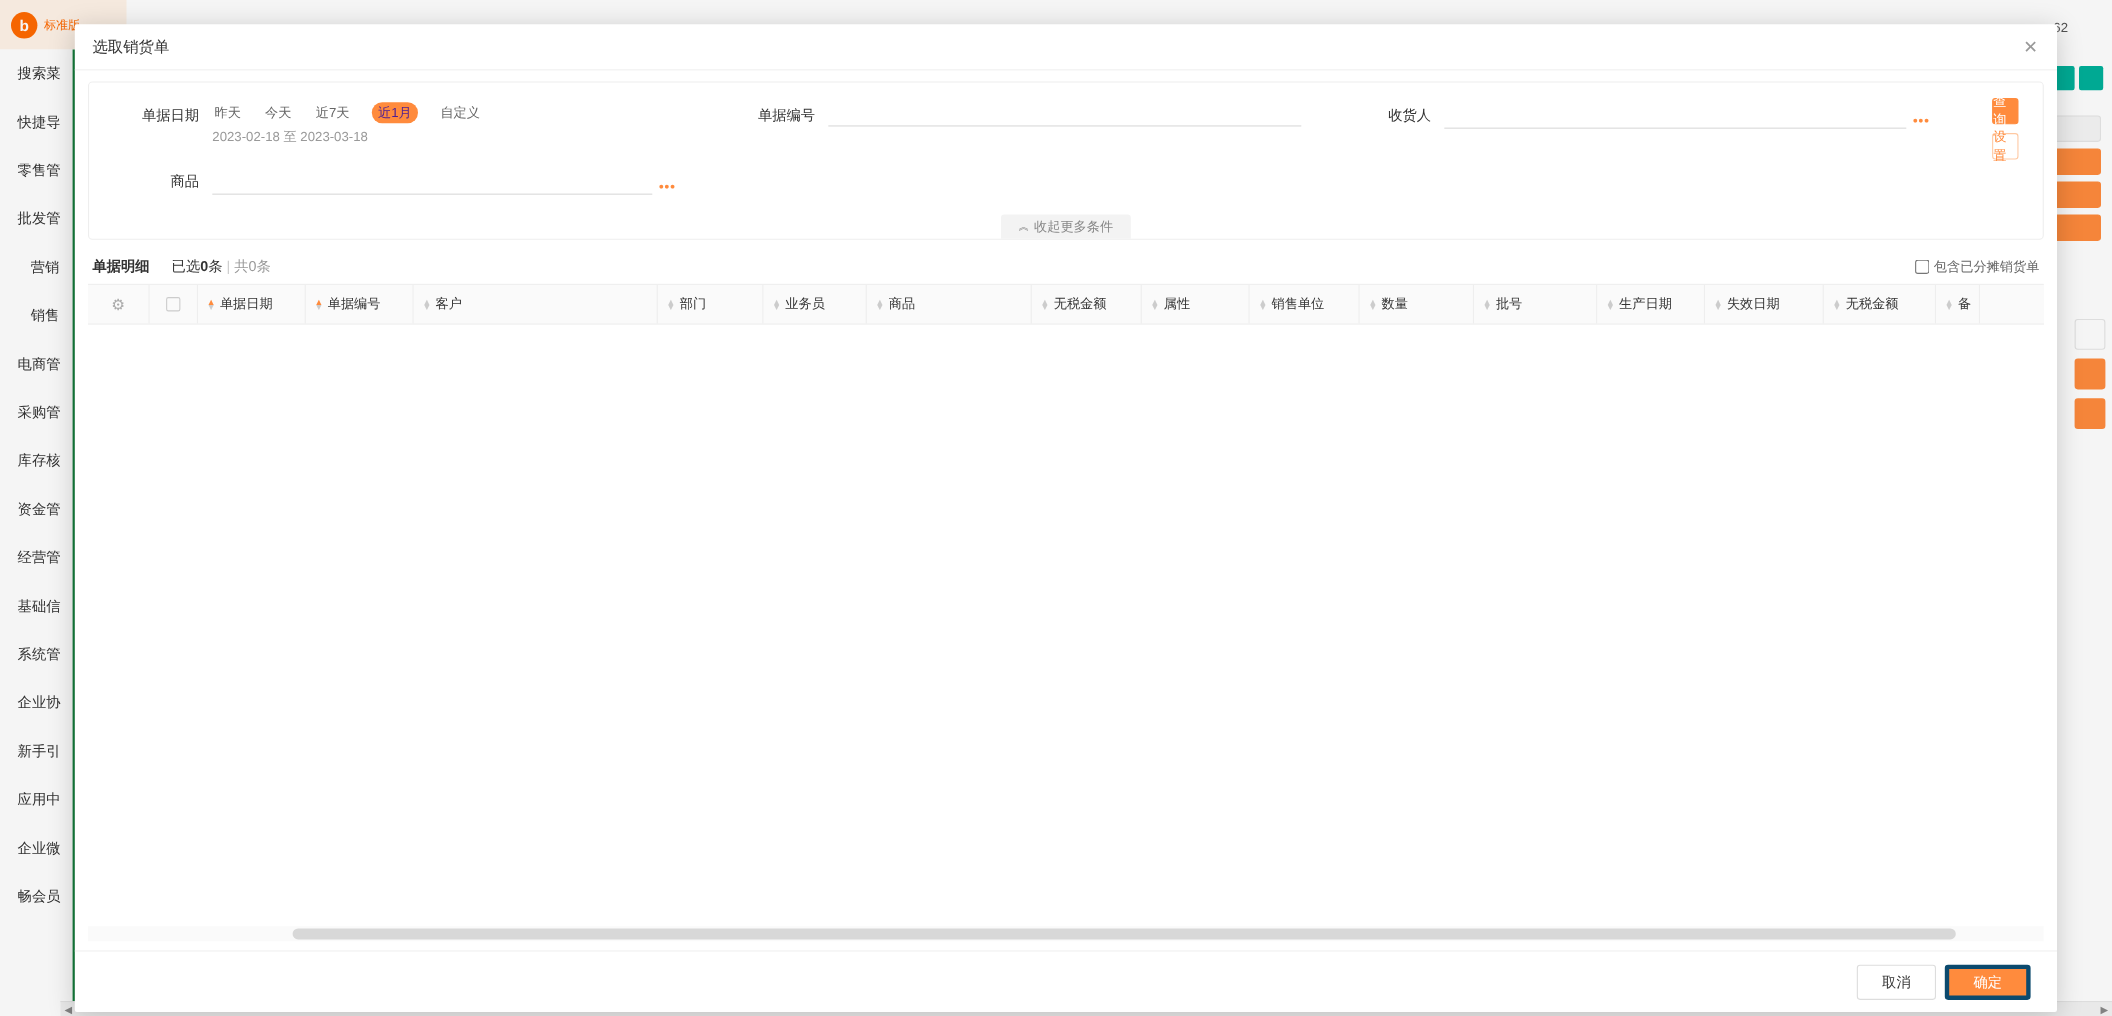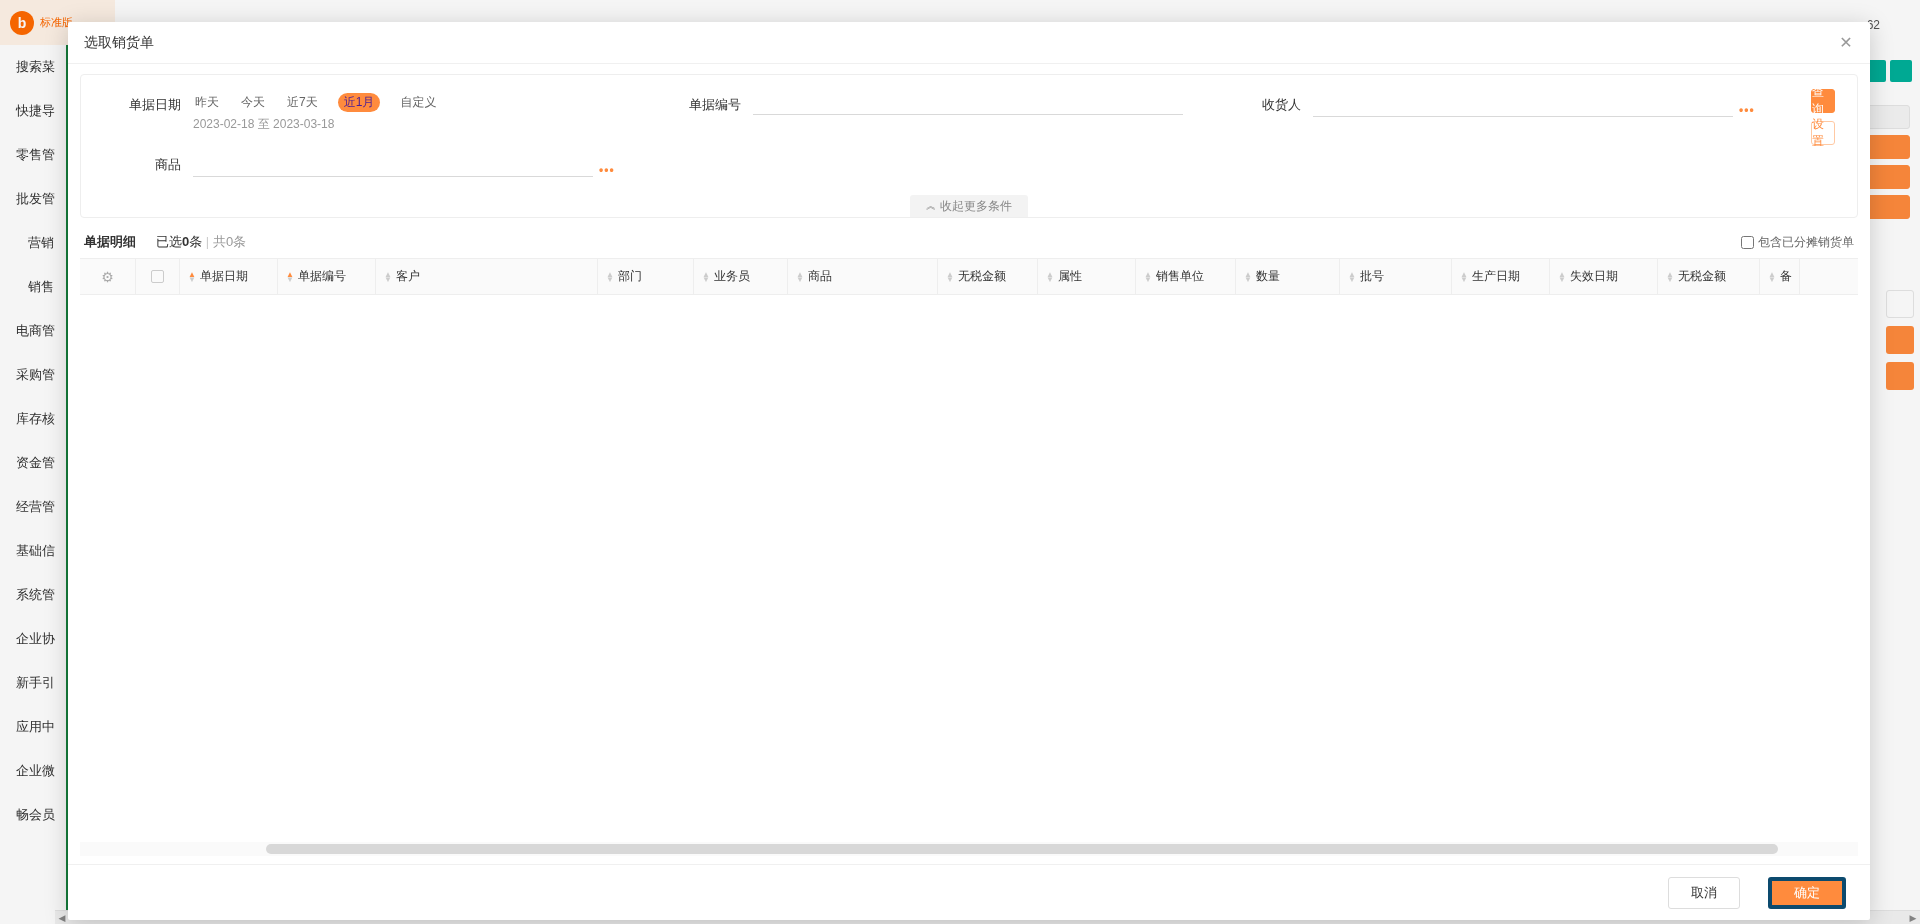--- a/index.html
+++ b/index.html
@@ -360,21 +360,21 @@
       border-radius: 5px;
     }
     
     
     .modal-footer {
       height: 56px;
       border-top: 1px solid #f0f0f0;
       display: flex;
       align-items: center;
       justify-content: flex-end;
-      gap: 28px;
+      gap: 8px;
       padding: 0 24px;
     }
     .footer-btn {
       height: 32px;
       padding: 0 22px;
       border-radius: 3px;
       display: flex;
       align-items: center;
       justify-content: center;
       font-size: 13px;

